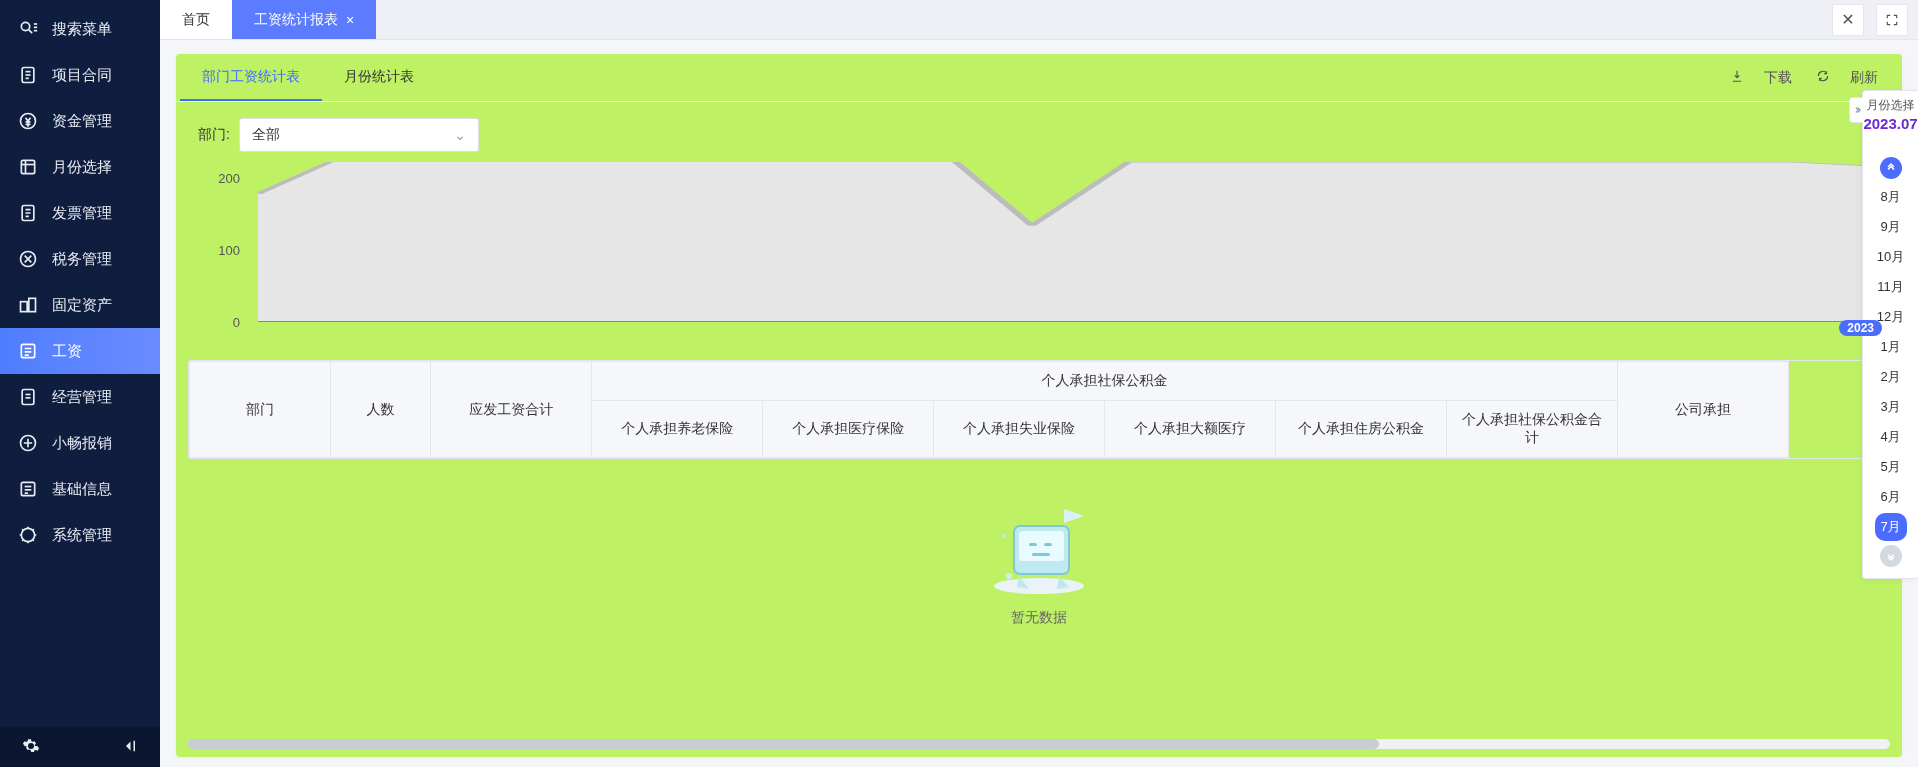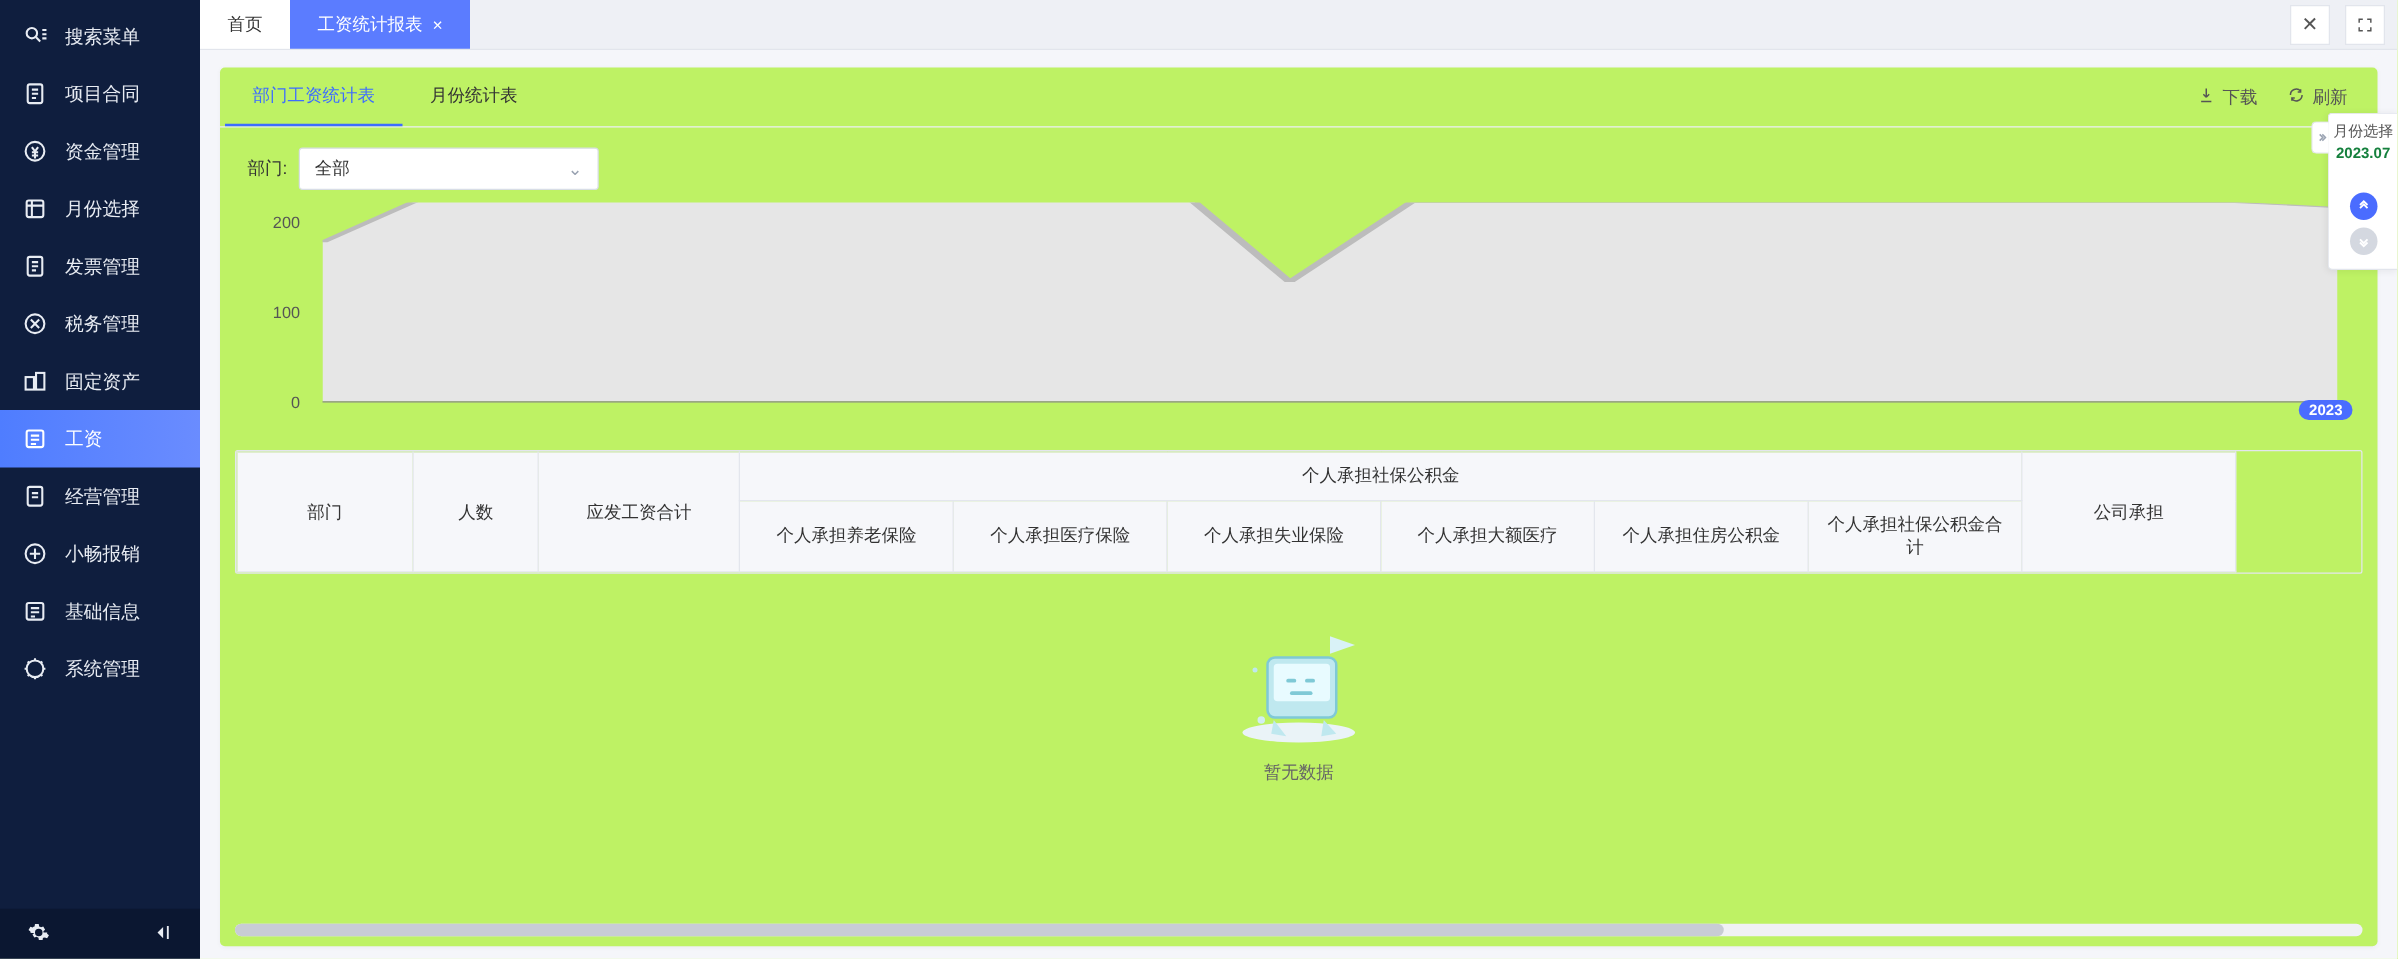--- a/index.html
+++ b/index.html
@@ -134,21 +134,21 @@
   border-bottom: 2px solid transparent;
 }
 .subtab.active { color: #3d6dff; border-bottom-color: #3d6dff; }
 .card-tabs-right {
   margin-left: auto;
   display: flex;
   gap: 24px;
   padding-right: 20px;
 }
 .card-action {
-  display: flex; gap: 6px;
+  display: flex; gap: 20px;
   font-size: 14px; color: #555; cursor: pointer;
 }
 .card-action .icon svg { width: 14px; height: 14px; }
 
 
 .filter-row { display: flex; align-items: center; padding: 16px 22px 10px; gap: 9px; }
 .filter-row label { font-size: 14px; color: #333; }
 .select {
   width: 240px; height: 34px;
   border: 1px solid #d8dde6;
@@ -258,21 +258,21 @@
   top: 6px;
   width: 14px; height: 26px;
   background: #fff;
   border: 1px solid #e2e5ec;
   border-right: none;
   border-radius: 4px 0 0 4px;
   display: flex; align-items: center; justify-content: center;
   color: #9aa3b2; cursor: pointer;
 }
 .month-panel .mp-title { font-size: 12px; color: #555; line-height: 16px; text-align: center; }
-.month-panel .mp-date { font-size: 12px; font-weight: 600; color: #15803d; margin-top: 2px; margin-bottom: 22px; }
+.month-panel .mp-date { font-size: 15px; font-weight: 600; color: #6d28d9; margin-top: 2px; margin-bottom: 22px; }
 .month-panel .round-btn {
   width: 22px; height: 22px; border-radius: 50%;
   display: flex; align-items: center; justify-content: center;
   cursor: pointer; margin: 3px 0;
 }
 .month-panel .round-btn.up   { background: #4a6cff; color: #fff; }
 .month-panel .round-btn.down { background: #d4d8e0; color: #fff; }
 .month-panel .month-list { display: flex; flex-direction: column; align-items: center; }
 .month-panel .month-item {
   font-size: 13px; color: #333; cursor: pointer;
@@ -577,20 +577,34 @@
           </svg>
       </div>
       <div class="mp-title">月份选择</div>
       <div class="mp-date">2023.07</div>
       <div class="round-btn up">
         <svg viewBox="0 0 24 24" width="12" height="12" fill="none" stroke="currentColor" stroke-width="3">
             <path d="M6 15l6-6 6 6"></path>
             <path d="M6 10l6-6 6 6"></path>
           </svg>
       </div>
+      <div class="month-list">
+        <div class="month-item">8月</div>
+        <div class="month-item">9月</div>
+        <div class="month-item">10月</div>
+        <div class="month-item">11月</div>
+        <div class="month-item">12月</div>
+        <div class="month-item">1月</div>
+        <div class="month-item">2月</div>
+        <div class="month-item">3月</div>
+        <div class="month-item">4月</div>
+        <div class="month-item">5月</div>
+        <div class="month-item">6月</div>
+        <div class="month-item active">7月</div>
+      </div>
       <div class="round-btn down">
         <svg viewBox="0 0 24 24" width="12" height="12" fill="none" stroke="currentColor" stroke-width="3">
             <path d="M6 9l6 6 6-6"></path>
             <path d="M6 14l6 6 6-6"></path>
           </svg>
       </div>
     </div>
 
   </div>
 

